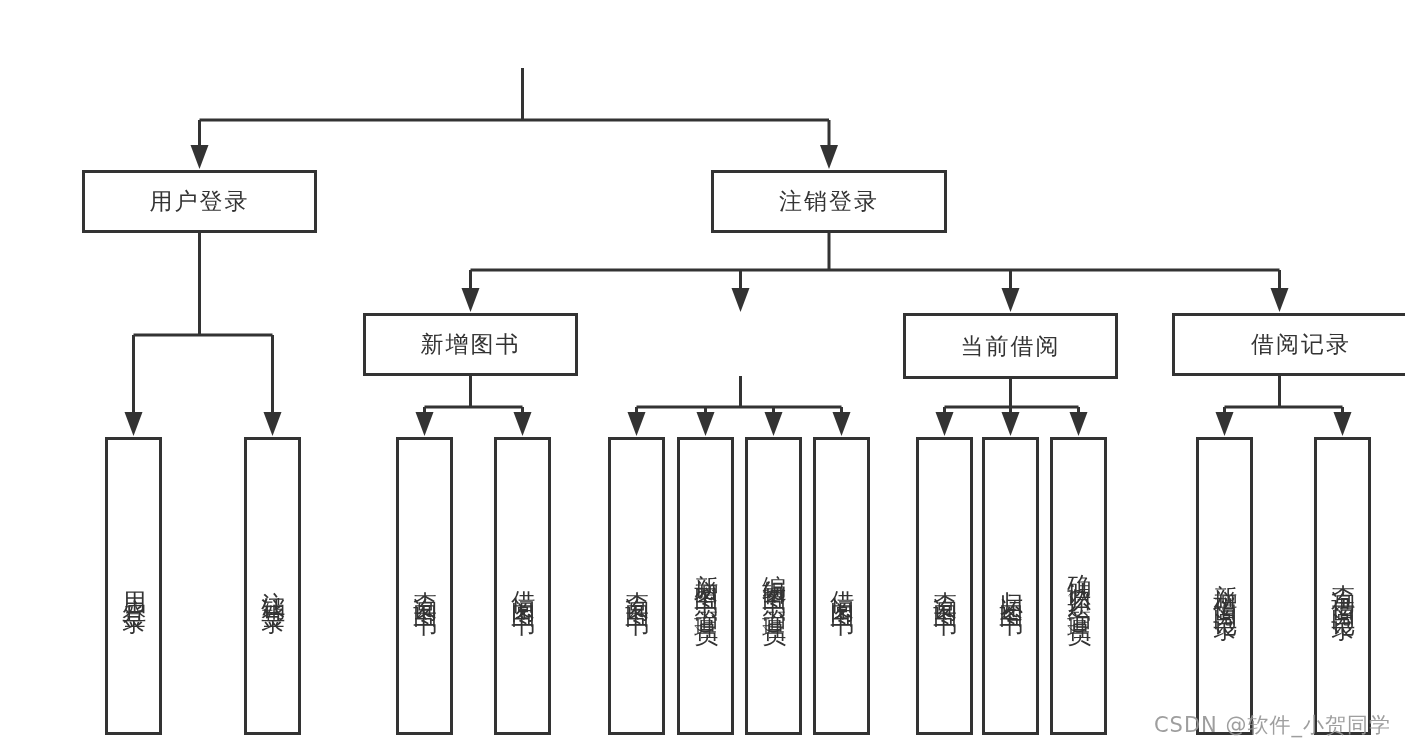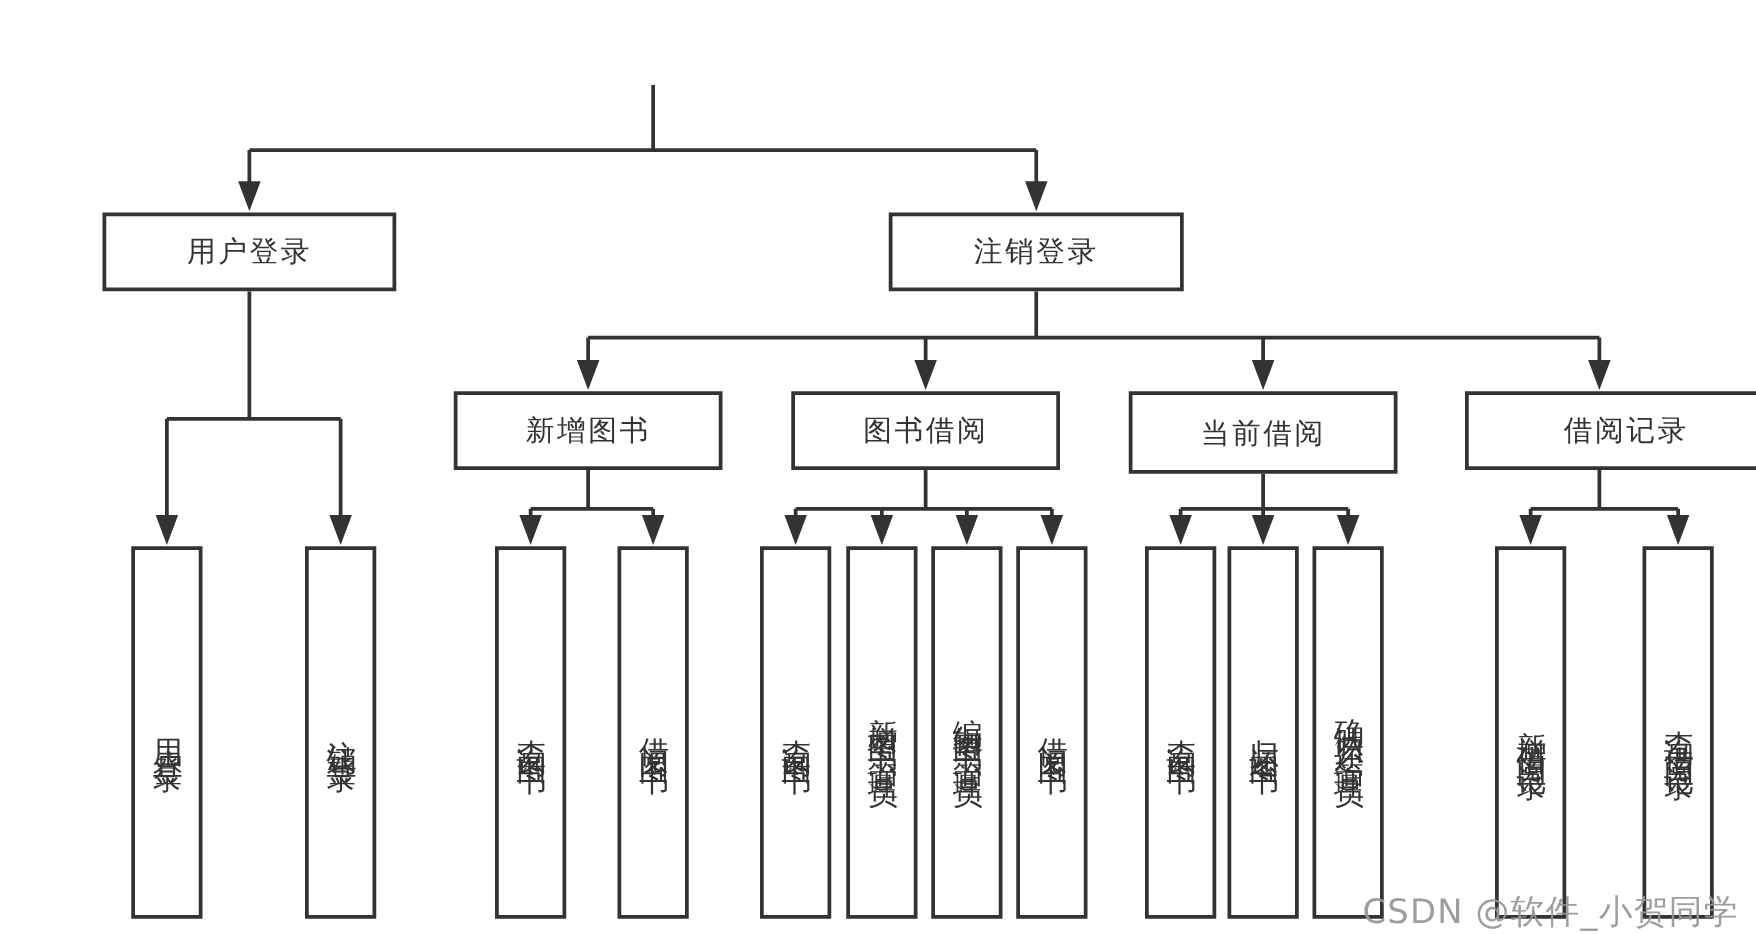--- a/index.html
+++ b/index.html
@@ -20,21 +20,21 @@
     position:absolute;box-sizing:border-box;border:3px solid #333333;background:#ffffff;
     top:437px;width:57px;height:298px;
     display:flex;align-items:center;justify-content:center;z-index:2;
   }
   .v span{
     writing-mode:vertical-rl;text-orientation:mixed;
     font-size:24px;line-height:1.15;letter-spacing:7px;white-space:nowrap;
   }
   .watermark{
     position:absolute;right:14px;top:711px;z-index:5;
-    font-size:27px;letter-spacing:1px;white-space:nowrap;
+    font-size:21px;letter-spacing:1px;white-space:nowrap;
     color:rgba(150,150,150,0.92);
   }
 </style>
 </head>
 <body>
 
 <div class="canvas">
 
   <svg class="connectors" width="1405" height="747" viewBox="0 0 1405 747">
 
@@ -76,23 +76,20 @@
 
   <div class="n" style="left:82px;top:170px;width:235px;height:63px">
     <span>用户登录</span>
   </div>
   <div class="n" style="left:711px;top:170px;width:236px;height:63px">
     <span>注销登录</span>
   </div>
 
   <div class="n" style="left:363px;top:313px;width:215px;height:63px">
     <span>新增图书</span>
-  </div>
-  <div class="n" style="left:633px;top:313px;width:215px;height:63px">
-    <span>图书借阅</span>
   </div>
   <div class="n" style="left:903px;top:313px;width:215px;height:66px">
     <span>当前借阅</span>
   </div>
   <div class="n" style="left:1172px;top:313px;width:258px;height:63px">
     <span>借阅记录</span>
   </div>
 
   <div class="v" style="left:105px">
     <span>用户登录</span>

